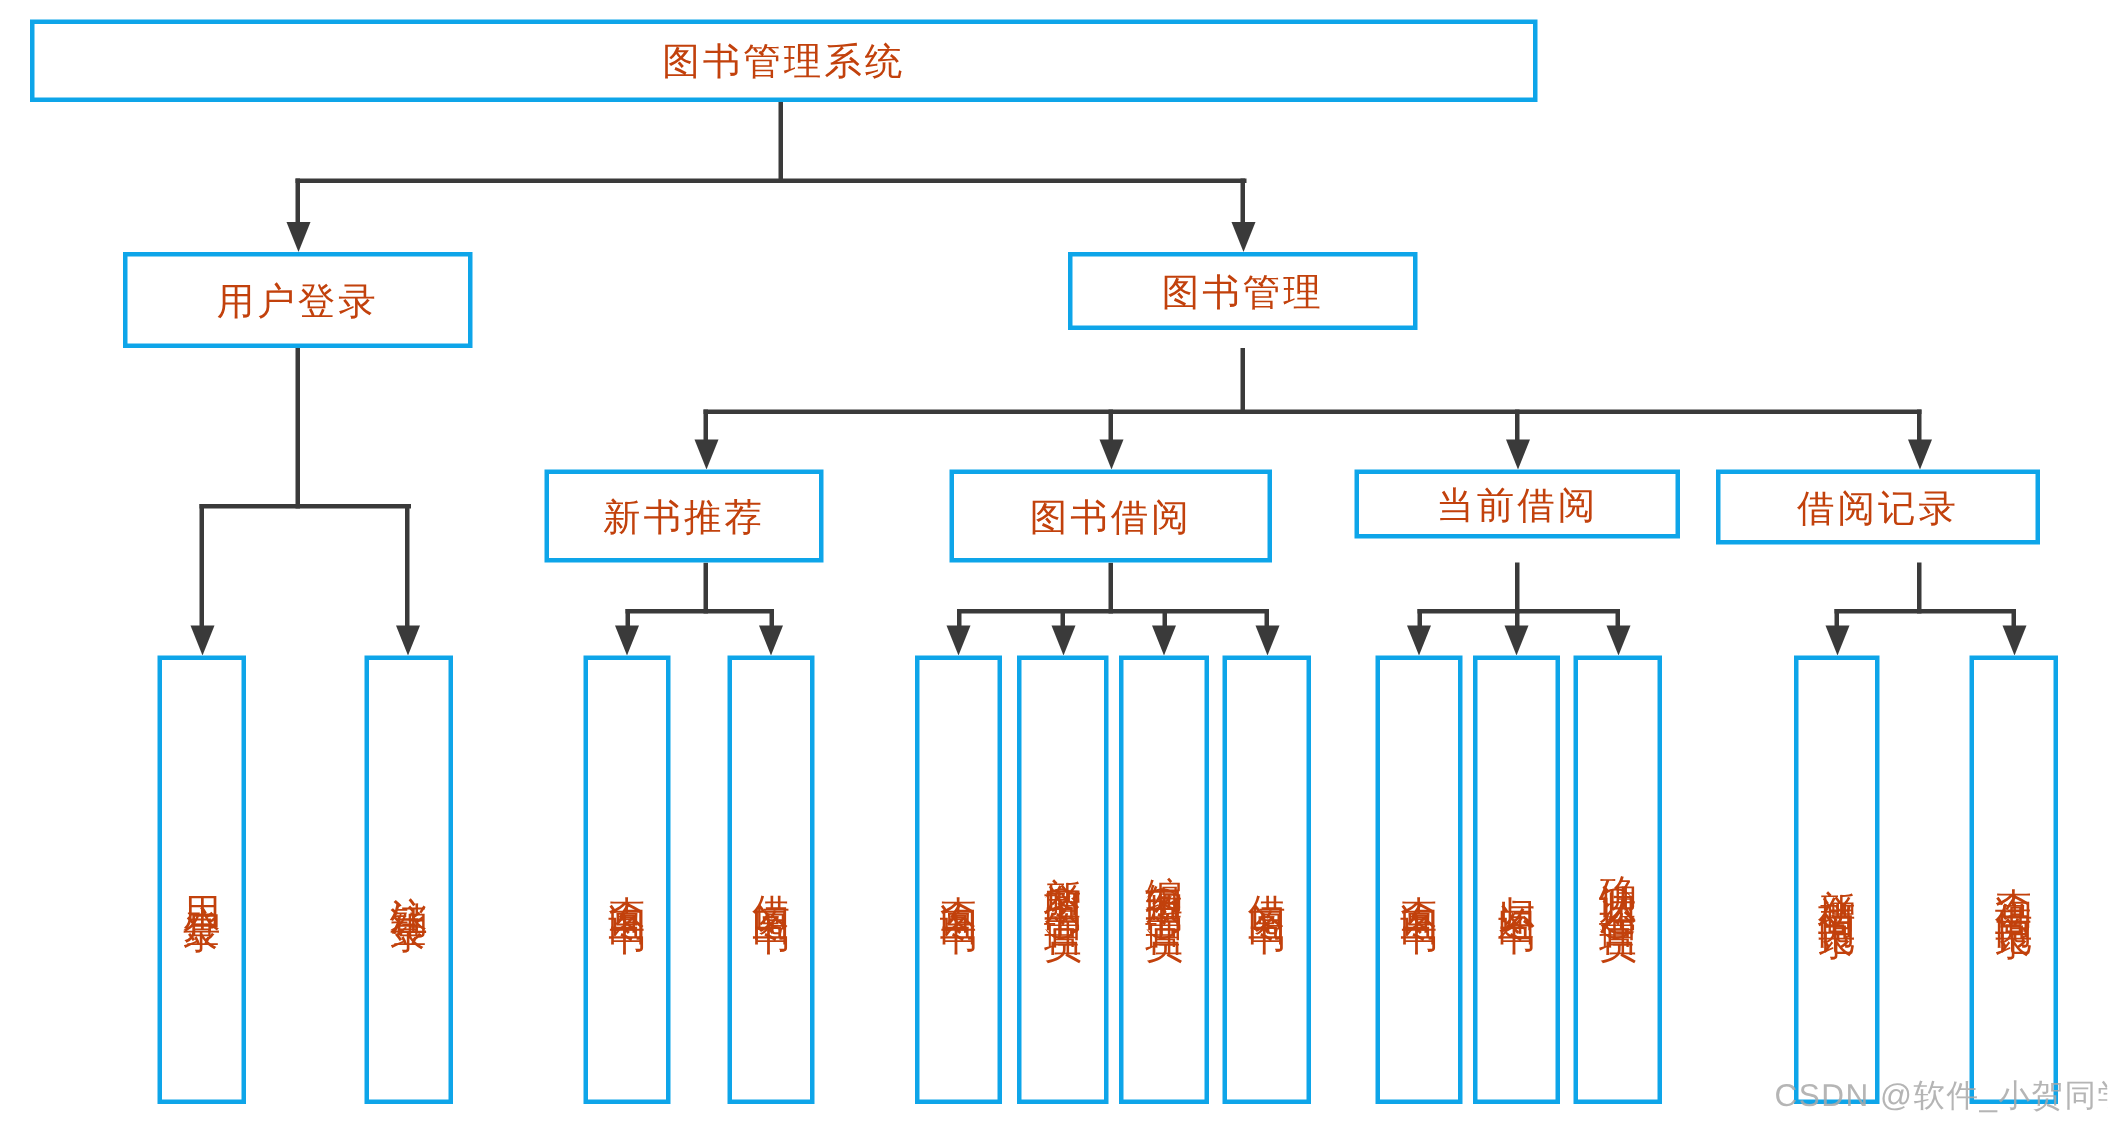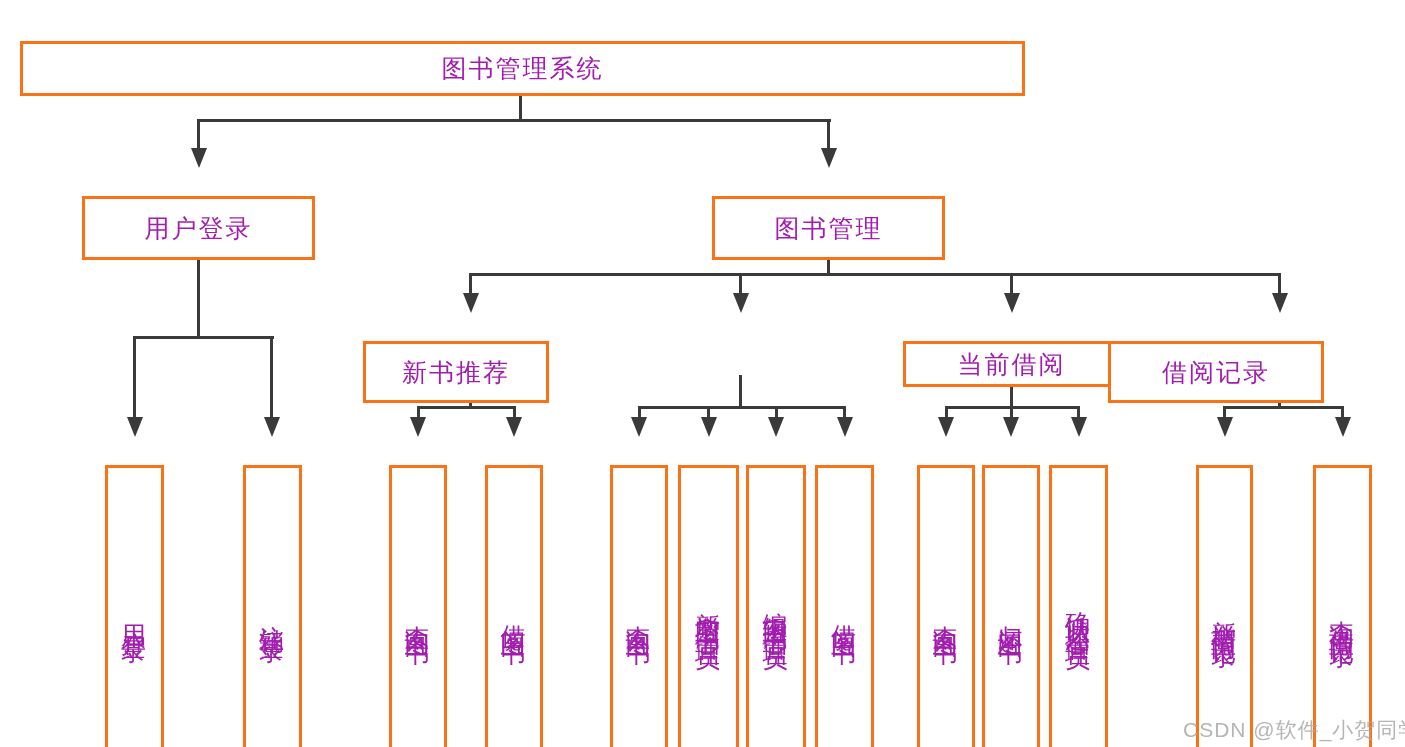--- a/index.html
+++ b/index.html
@@ -7,30 +7,29 @@
     position: relative;
     width: 1405px;
     height: 747px;
     background: #ffffff;
     font-family: "Liberation Sans", sans-serif;
     overflow: hidden;
   }
   .box {
     position: absolute;
     box-sizing: border-box;
-    border: 3px solid #f97316;
+    border: 3px solid #0ea5e9;
     background: #ffffff;
     display: flex;
     align-items: center;
     justify-content: center;
     font-size: 25px;
-    color: #a21caf;
+    color: #c2410c;
     letter-spacing: 2px;
     z-index: 2;
-    margin-top: 28px;
   }
   .vtext {
     writing-mode: vertical-rl;
     text-orientation: mixed;
     font-size: 25px;
     letter-spacing: 5px;
     white-space: nowrap;
   }
   .line {
     position: absolute;
@@ -69,21 +68,21 @@
   <div class="line" style="left:519px;top:68px;width:3px;height:54px"></div>
   <div class="line" style="left:197px;top:119px;width:634px;height:3px"></div>
   <div class="line" style="left:197px;top:119px;width:3px;height:31px"></div>
   <div class="line" style="left:827px;top:119px;width:3px;height:31px"></div>
   <div class="arrow" style="left:191px;top:148px"></div>
   <div class="arrow" style="left:821px;top:148px"></div>
 
   <div class="box" style="left:82px;top:168px;width:233px;height:64px">
     <span>用户登录</span>
   </div>
-  <div class="box" style="left:712px;top:168px;width:233px;height:64px">
+  <div class="box" style="left:712px;top:168px;width:233px;height:52px">
     <span>图书管理</span>
   </div>
 
   <div class="line" style="left:197px;top:232px;width:3px;height:107px"></div>
   <div class="line" style="left:133px;top:336px;width:141px;height:3px"></div>
   <div class="line" style="left:133px;top:336px;width:3px;height:84px"></div>
   <div class="line" style="left:270px;top:336px;width:3px;height:84px"></div>
   <div class="arrow" style="left:127px;top:417px"></div>
   <div class="arrow" style="left:264px;top:417px"></div>
 
@@ -94,24 +93,27 @@
   <div class="line" style="left:1010px;top:273px;width:3px;height:22px"></div>
   <div class="line" style="left:1278px;top:273px;width:3px;height:22px"></div>
   <div class="arrow" style="left:463px;top:293px"></div>
   <div class="arrow" style="left:733px;top:293px"></div>
   <div class="arrow" style="left:1004px;top:293px"></div>
   <div class="arrow" style="left:1272px;top:293px"></div>
 
   <div class="box" style="left:363px;top:313px;width:186px;height:62px">
     <span>新书推荐</span>
   </div>
+  <div class="box" style="left:633px;top:313px;width:215px;height:62px">
+    <span>图书借阅</span>
+  </div>
   <div class="box" style="left:903px;top:313px;width:217px;height:46px">
     <span>当前借阅</span>
   </div>
-  <div class="box" style="left:1108px;top:313px;width:216px;height:62px">
+  <div class="box" style="left:1144px;top:313px;width:216px;height:50px">
     <span>借阅记录</span>
   </div>
 
   <div class="line" style="left:469px;top:375px;width:3px;height:34px"></div>
   <div class="line" style="left:417px;top:406px;width:99px;height:3px"></div>
   <div class="line" style="left:417px;top:406px;width:3px;height:14px"></div>
   <div class="line" style="left:513px;top:406px;width:3px;height:14px"></div>
   <div class="arrow" style="left:410px;top:417px"></div>
   <div class="arrow" style="left:506px;top:417px"></div>
 

